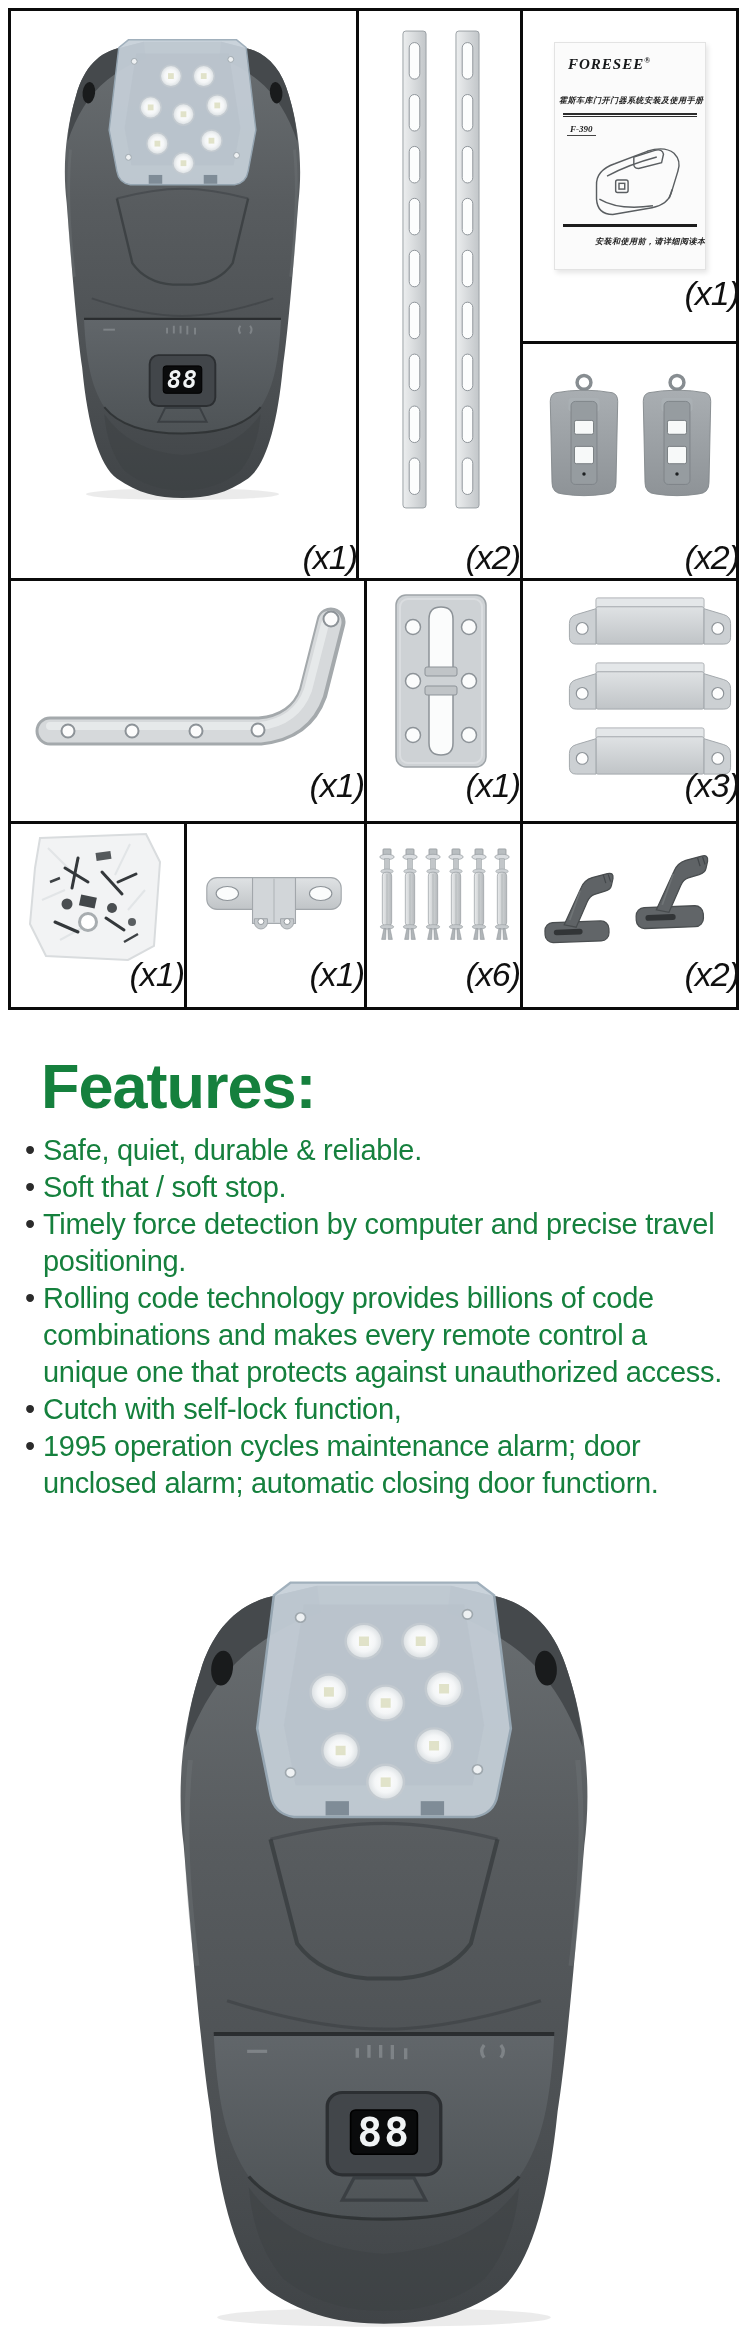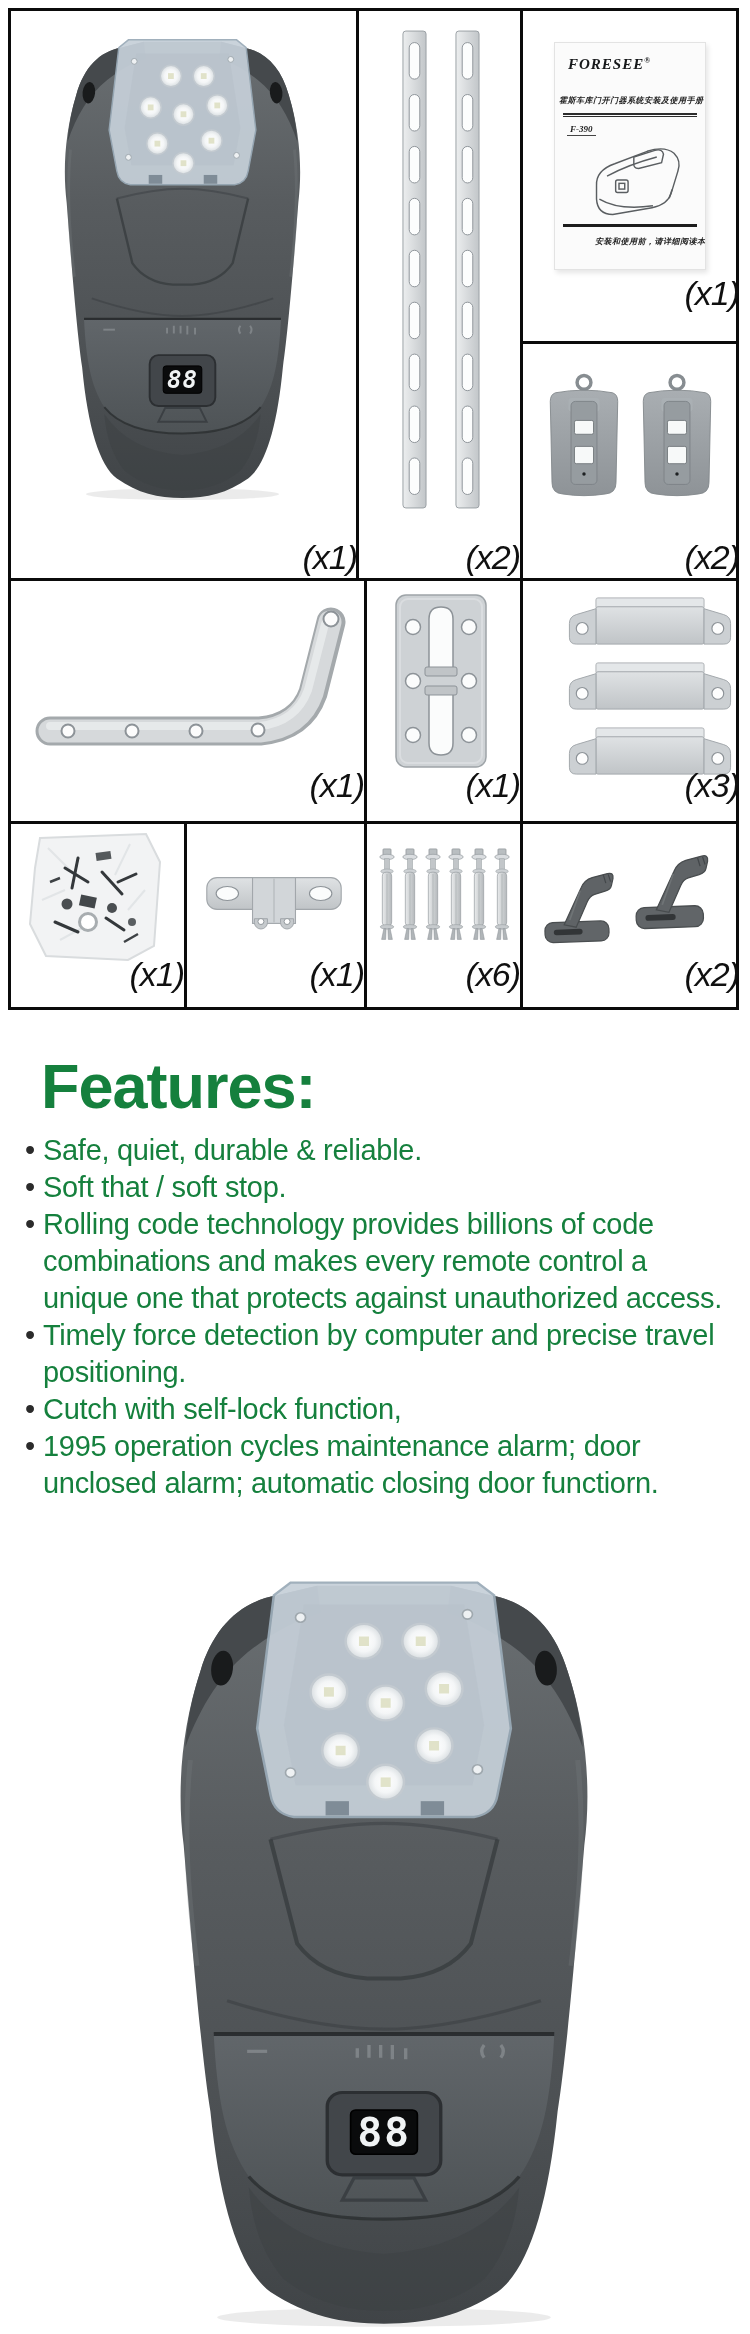--- a/index.html
+++ b/index.html
@@ -366,22 +366,22 @@
       <use href="#sym-hook"></use>
     </svg>
   <div class="qty" style="top:131px">(x2)</div>
 </div>
 
 <div class="features">
   <h2 class="features-title">Features:</h2>
   <ul class="features-list">
     <li>Safe, quiet, durable &amp; reliable.</li>
     <li>Soft that / soft stop.</li>
+    <li>Timely force detection by computer and precise travel positioning.</li>
     <li>Rolling code technology provides billions of code combinations and makes every remote control a unique one that protects against unauthorized access.</li>
-    <li>Timely force detection by computer and precise travel positioning.</li>
     <li>Cutch with self-lock function,</li>
     <li>1995 operation cycles maintenance alarm; door unclosed alarm; automatic closing door functiorn.</li>
   </ul>
 </div>
 
 <svg class="abs" style="left:167px;top:1570px" width="434" height="760" viewBox="0 0 260 480" preserveAspectRatio="none">
     <use href="#sym-opener"></use>
   </svg>
 
 </body></html>

